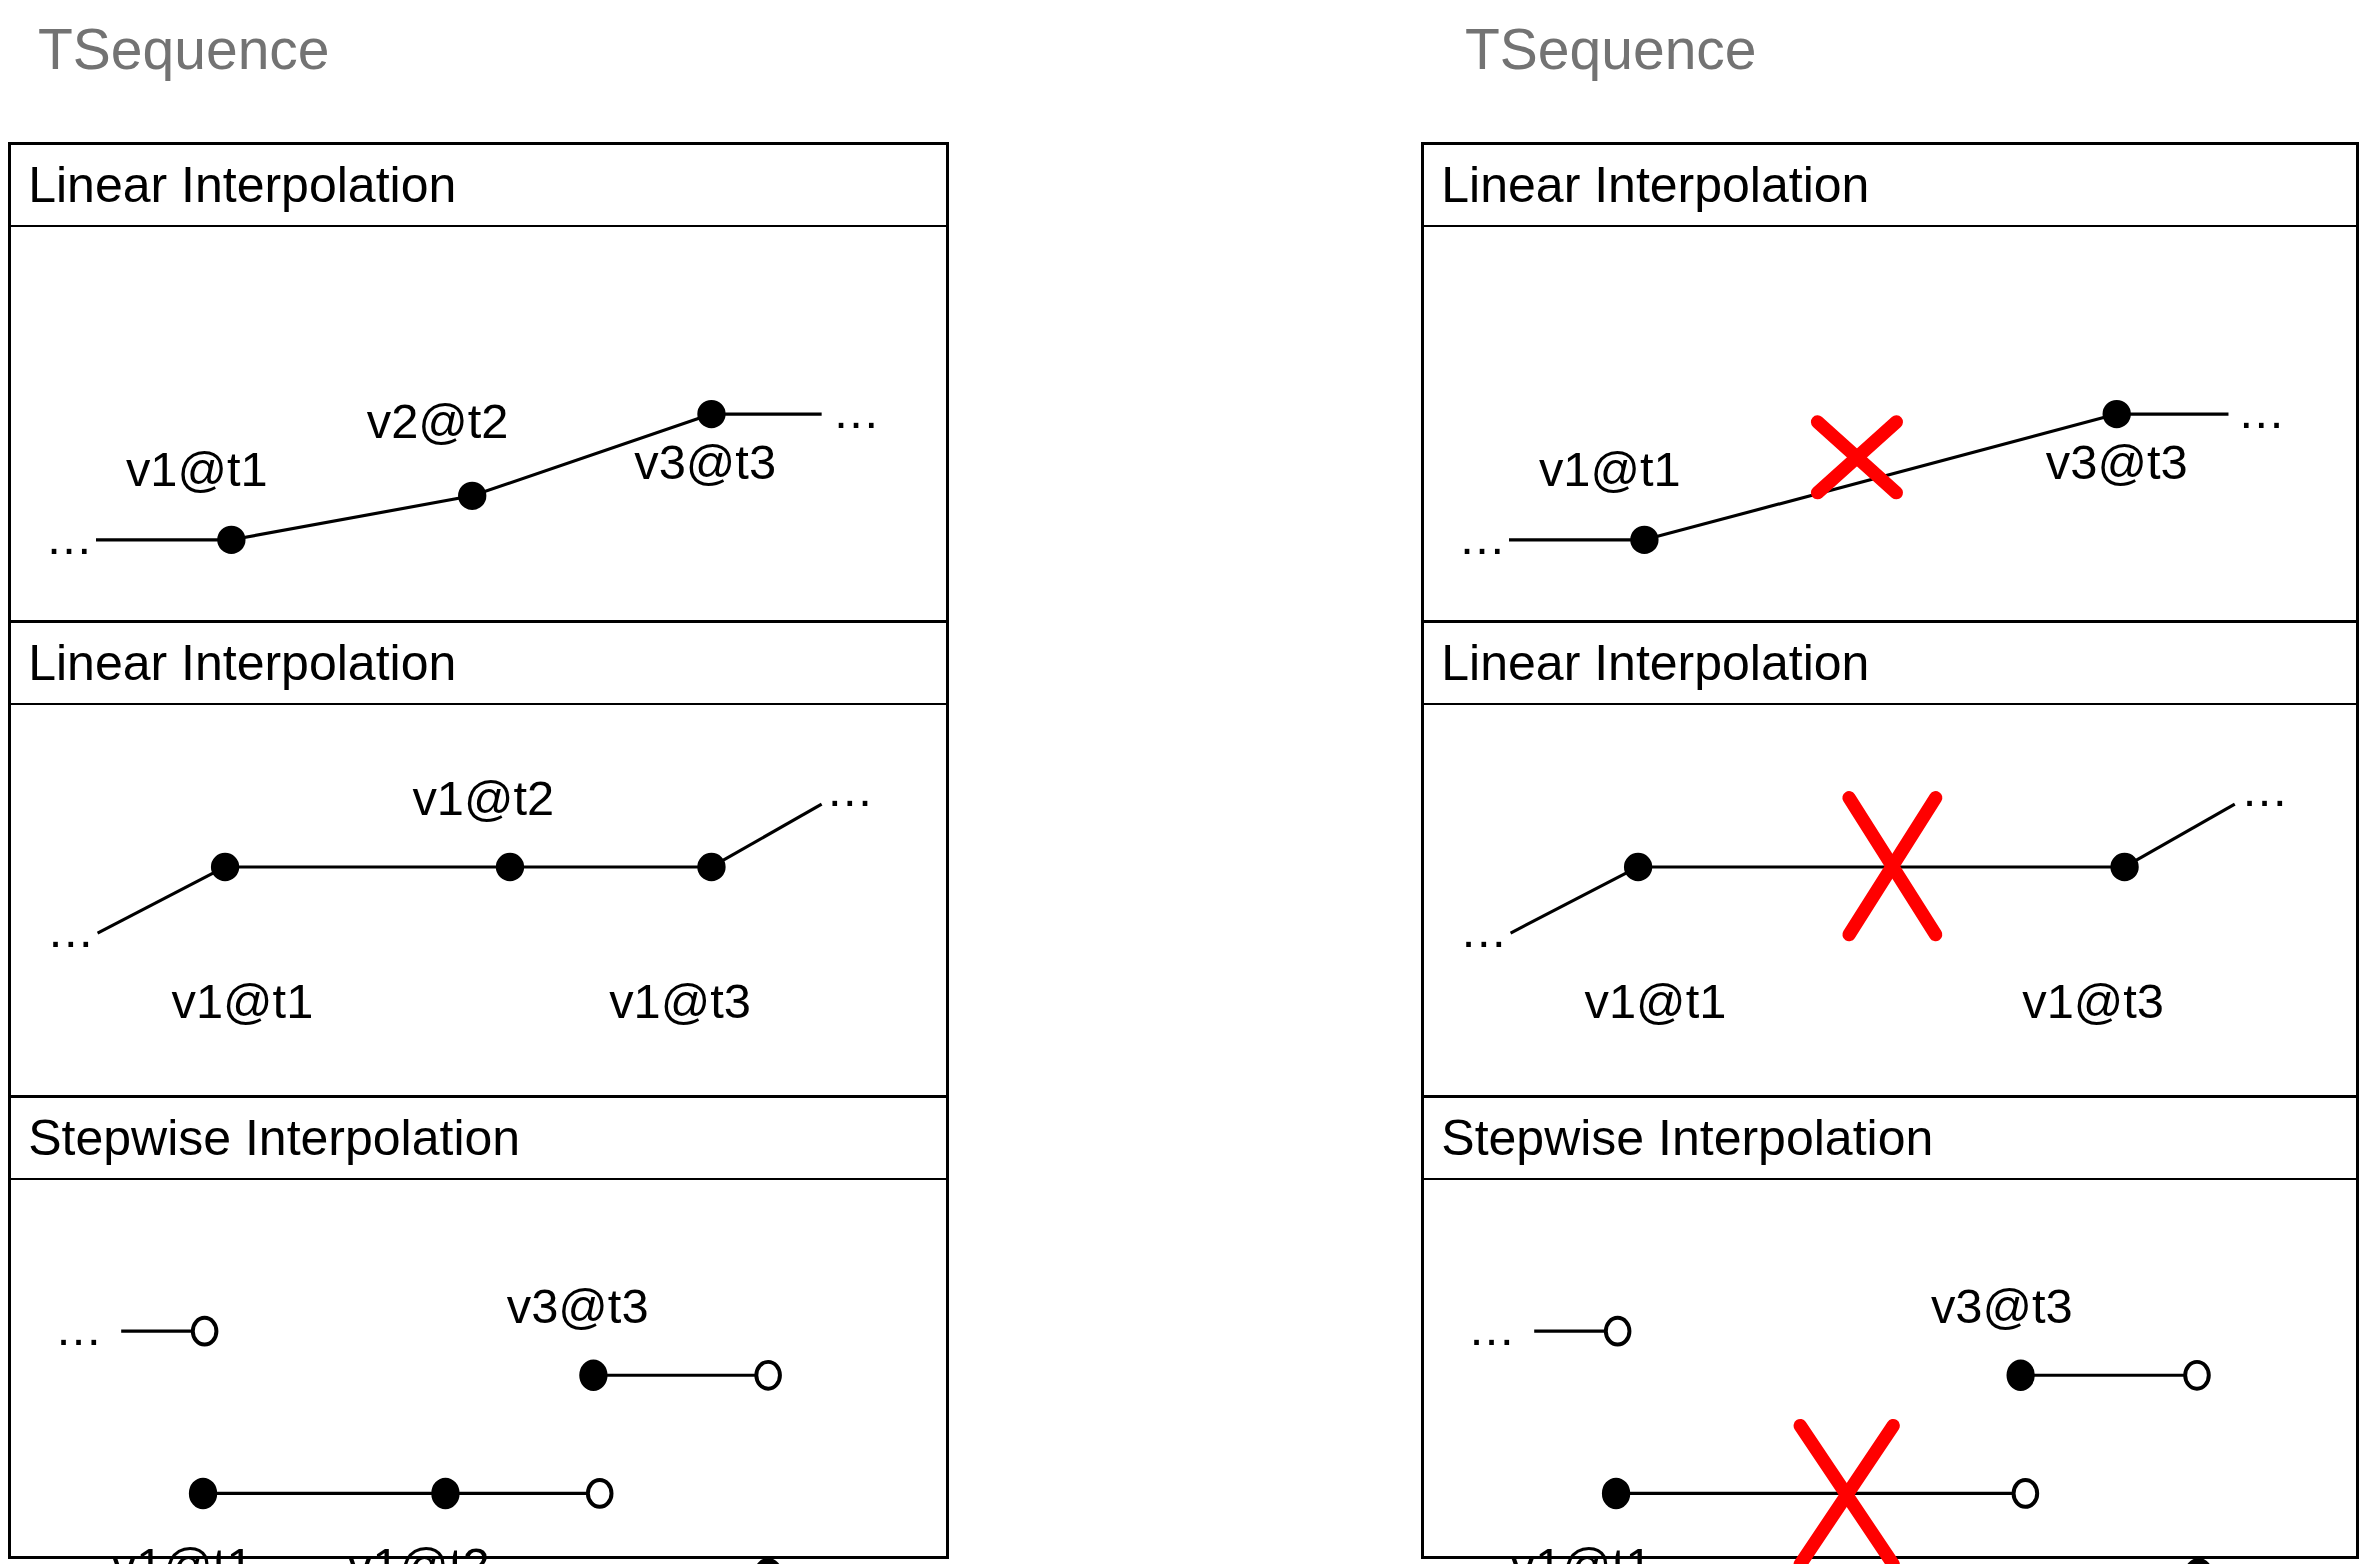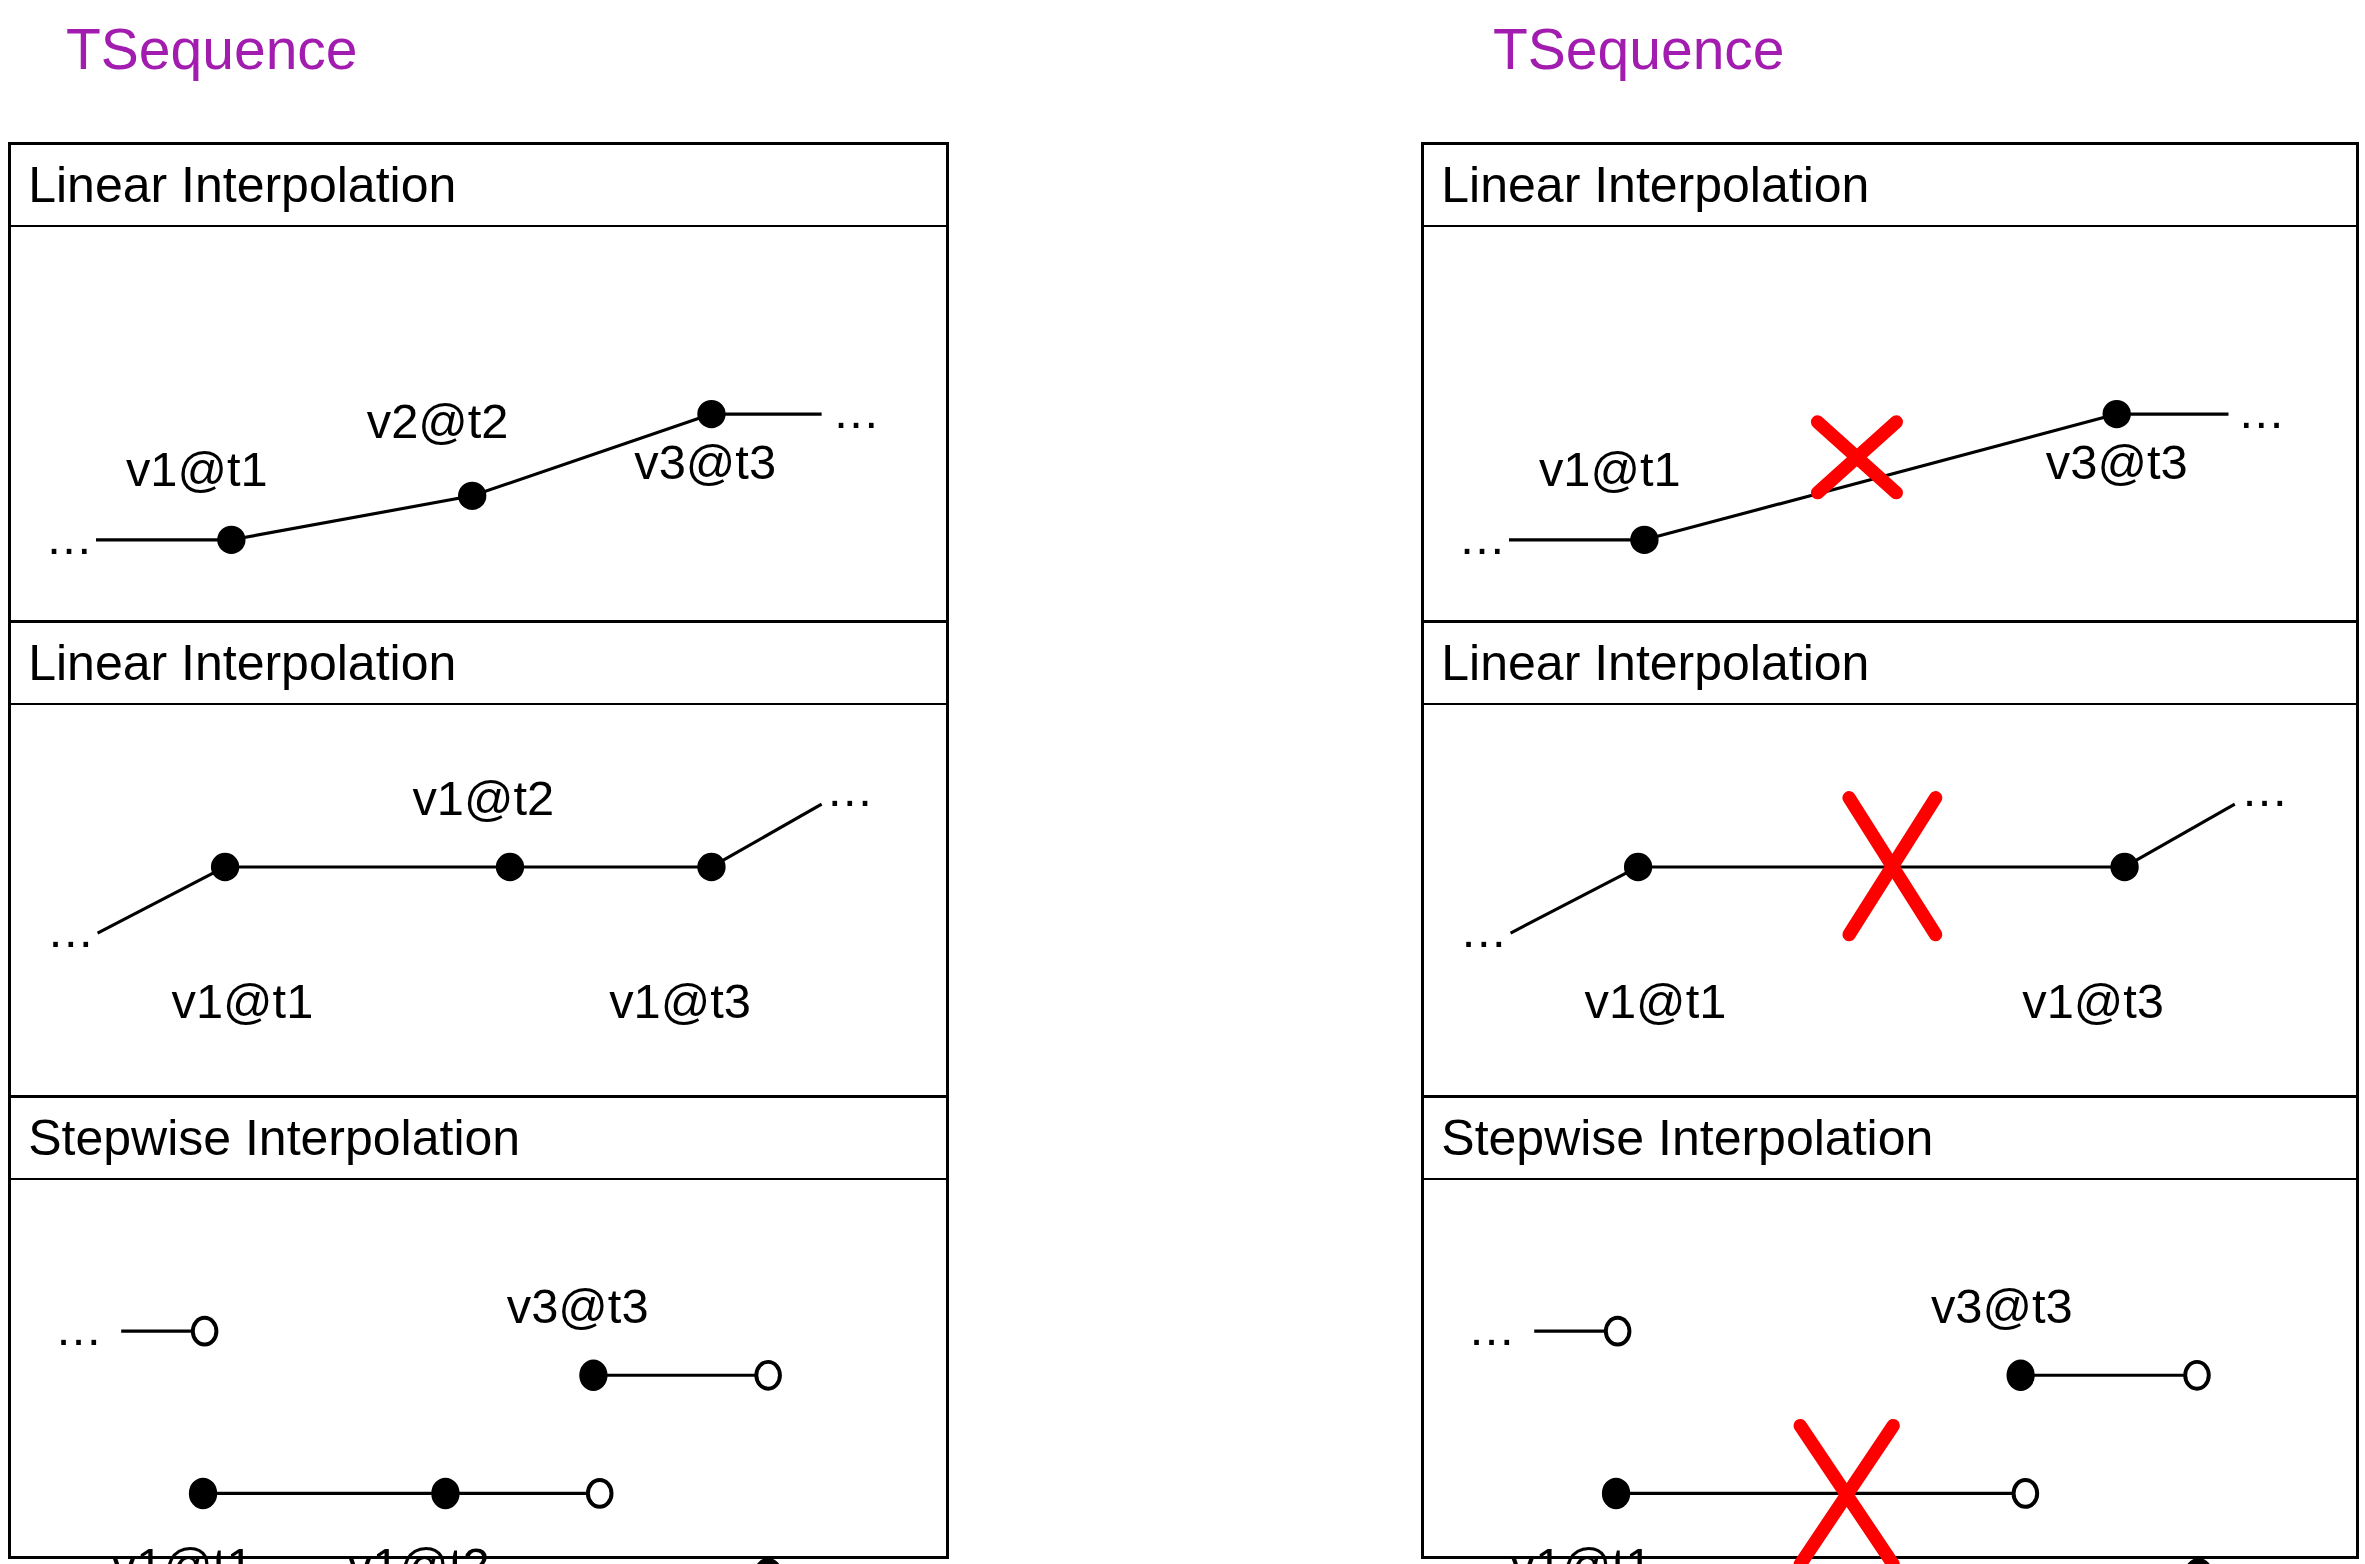--- a/index.html
+++ b/index.html
@@ -18,24 +18,23 @@
   #root {
     position: absolute;
     left: 0; top: 0;
     width: 2366px;
     height: 1564px;
   }
   .col-title {
     position: absolute;
     font-size: 57px;
     font-family: "Liberation Sans", sans-serif;
-    color: #a21caf;
+    color: #737373;
     white-space: nowrap;
     line-height: 1;
-    margin-left: 28px;
   }
   .title-left  { left: 38px;   top: 20.5px; }
   .title-right { left: 1465px; top: 20.5px; }
 
   .stack {
     position: absolute;
     top: 142px;
     height: 1417px;
     border: 3.1px solid #000;
     box-sizing: border-box;

